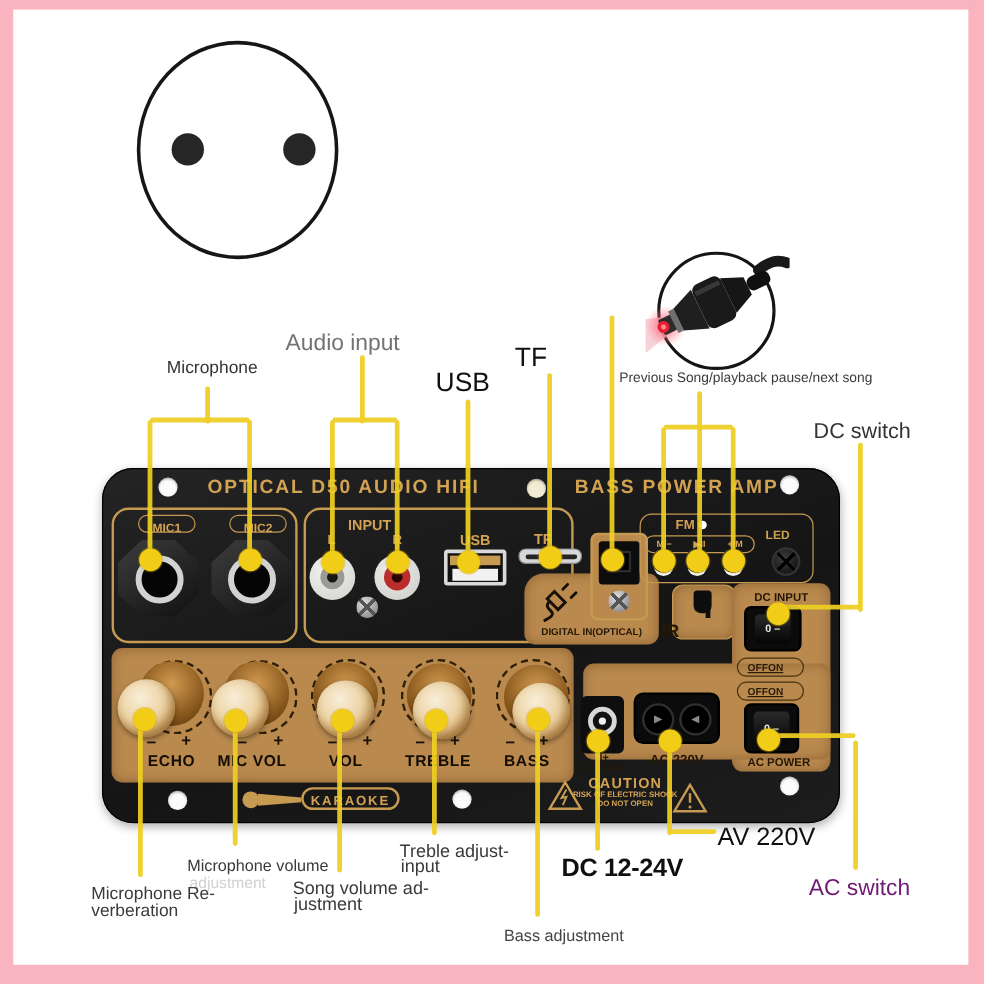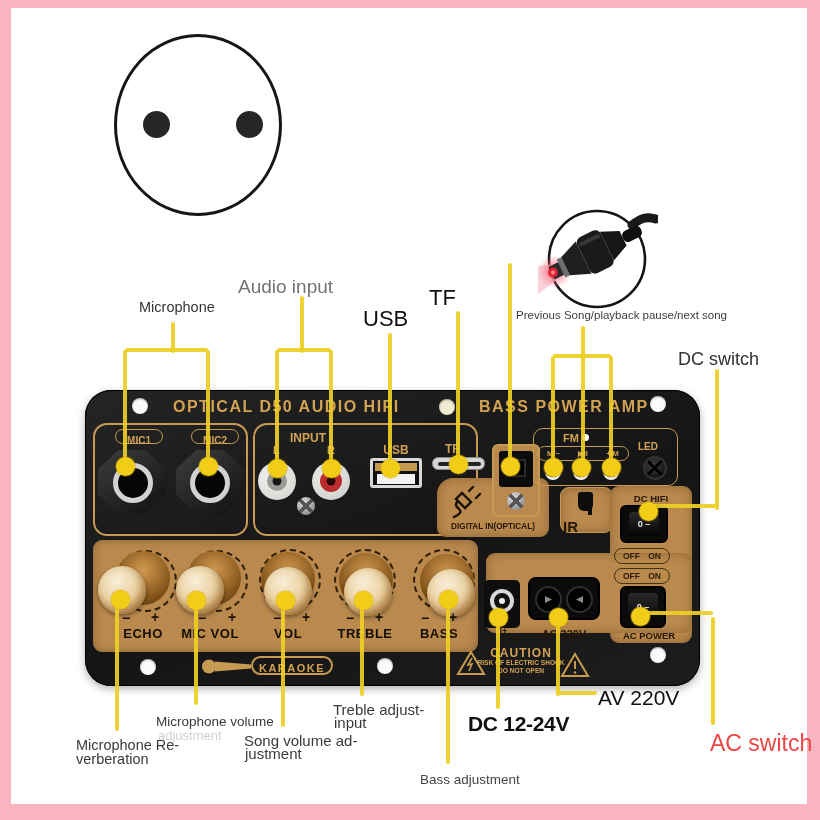--- a/index.html
+++ b/index.html
@@ -32,22 +32,22 @@
             background:#050505;}
   .rca{position:absolute;width:38px;height:38px;border-radius:50%;}
   .rca .mid{position:absolute;left:50%;top:50%;transform:translate(-50%,-50%);border-radius:50%;}
   .rca .hole{position:absolute;left:50%;top:50%;transform:translate(-50%,-50%);width:9px;height:9px;
              border-radius:50%;background:#181818;}
   .rocker{position:absolute;background:#0b0b0b;border:2px solid #000;border-radius:6px;
           display:flex;align-items:center;justify-content:center;}
   .rocker .rk{width:70%;height:72%;background:linear-gradient(#2a2a2a,#050505);border-radius:4px;
           display:flex;align-items:center;justify-content:center;color:#e8e8e8;font-size:9px;font-weight:bold;}
   .pill{position:absolute;border:1.5px solid #42300f;border-radius:9px;display:flex;
-        justify-content:space-between;align-items:center;padding:0 8px;color:#2a1c08;
-        font-size:8.5px;font-weight:bold;}
+        justify-content:flex-start;align-items:center;padding:0 8px;color:#2a1c08;
+        font-size:8.5px;font-weight:bold;text-decoration:underline;}
   .fmbtn{position:absolute;width:20px;height:20px;border-radius:50%;
          background:radial-gradient(circle at 35% 30%,#3c3c3c,#000 75%);
          box-shadow:0 5px 0 -2px #f2f2f2;}
   .dashed{position:absolute;width:62px;height:62px;border:2px dashed #2e1f08;border-radius:50%;}
   .kring{position:absolute;width:54px;height:54px;border-radius:50%;
          background:radial-gradient(circle at 50% 35%,#d29a52,#8a5a1d 60%,#53300a);}
   .kface{position:absolute;width:48px;height:48px;border-radius:50%;
          background:radial-gradient(circle at 40% 32%,#f8eed8,#ecd3a4 45%,#d8a968 78%,#b97f3a);
          box-shadow:inset -3px -4px 8px rgba(90,50,0,.45),0 2px 4px rgba(0,0,0,.4);}
   .pol{position:absolute;color:#161009;font-weight:bold;font-size:14px;}
@@ -103,21 +103,21 @@
   <div class="lbl" style="left:76px;top:751px;font-size:14.5px;color:#3a3a3a;">verberation</div>
   <div class="lbl" style="left:156px;top:714px;font-size:13.5px;color:#3a3a3a;">Microphone volume</div>
   <div class="lbl" style="left:158px;top:728px;font-size:13px;color:#666;opacity:.3;">adjustment</div>
   <div class="lbl" style="left:244px;top:732px;font-size:15px;color:#3a3a3a;">Song volume ad-</div>
   <div class="lbl" style="left:245px;top:745px;font-size:15px;color:#3a3a3a;">justment</div>
   <div class="lbl" style="left:333px;top:701px;font-size:15px;color:#3a3a3a;">Treble adjust-</div>
   <div class="lbl" style="left:334px;top:714px;font-size:15px;color:#3a3a3a;">input</div>
   <div class="lbl" style="left:420px;top:772px;font-size:13.5px;color:#444;">Bass adjustment</div>
   <div class="lbl" style="left:468px;top:712px;font-size:21px;font-weight:bold;color:#101010;letter-spacing:-.3px;">DC 12-24V</div>
   <div class="lbl" style="left:598px;top:686px;font-size:21px;font-weight:normal;color:#101010;">AV 220V</div>
-  <div class="lbl" style="left:710px;top:730px;font-size:23px;color:#ef4444;">AC switch</div>
+  <div class="lbl" style="left:674px;top:730px;font-size:19px;color:#701a75;">AC switch</div>
 
   <div id="board">
 
     <div class="gtxt" style="left:88px;top:8px;font-size:16px;letter-spacing:1.5px;">OPTICAL D50 AUDIO HIFI</div>
     <div class="gtxt" style="left:394px;top:8px;font-size:16px;letter-spacing:1.5px;">BASS POWER AMP</div>
 
     <div class="screwhole" style="left:47px;top:8px;"></div>
     <div class="screwhole" style="left:354px;top:9px;background:#f3ecd4;"></div>
     <div class="screwhole" style="left:565px;top:6px;"></div>
     <div class="screwhole" style="left:55px;top:269px;"></div>
@@ -191,25 +191,25 @@
     <div class="gtxt" style="left:553px;top:51px;font-size:10px;">LED</div>
     <div class="abs" style="left:558px;top:66px;width:24px;height:24px;border-radius:50%;border:2px solid #333;
                 background:linear-gradient(45deg,transparent 45%,#000 45% 55%,transparent 55%),
                            linear-gradient(-45deg,transparent 45%,#000 45% 55%,transparent 55%),
                            radial-gradient(circle at 40% 35%,#3c3c3c,#0a0a0a);"></div>
 
     <div class="gold-panel" style="left:475px;top:97px;width:53px;height:46px;border:1.5px solid var(--gold-line);"></div>
     <div class="abs" style="left:493px;top:102px;width:15px;height:19px;background:#0d0d0d;border-radius:3px 3px 6px 6px;">
       <div class="abs" style="left:10px;top:14px;width:4px;height:9px;background:#0d0d0d;"></div>
     </div>
-    <div class="dtxt" style="left:459px;top:128px;width:53px;font-size:15px;">IR</div>
+    <div class="dtxt" style="left:447px;top:128px;width:53px;font-size:15px;">IR</div>
 
     <div class="gold-panel" style="left:525px;top:96px;width:82px;height:157px;"></div>
     <div class="gold-panel" style="left:401px;top:163px;width:206px;height:80px;"></div>
-    <div class="dtxt" style="left:527px;top:103px;width:78px;font-size:9.5px;">DC HIFI</div>
+    <div class="dtxt" style="left:527px;top:103px;width:78px;font-size:9.5px;">DC INPUT</div>
     <div class="rocker" style="left:535px;top:115px;width:48px;height:38px;">
       <div class="rk">
           <span>0 –</span>
         </div>
     </div>
     <div class="pill" style="left:529px;top:158px;width:56px;height:16px;">
       <span>OFF</span>
       <span>ON</span>
     </div>
     <div class="pill" style="left:529px;top:178px;width:56px;height:16px;">

